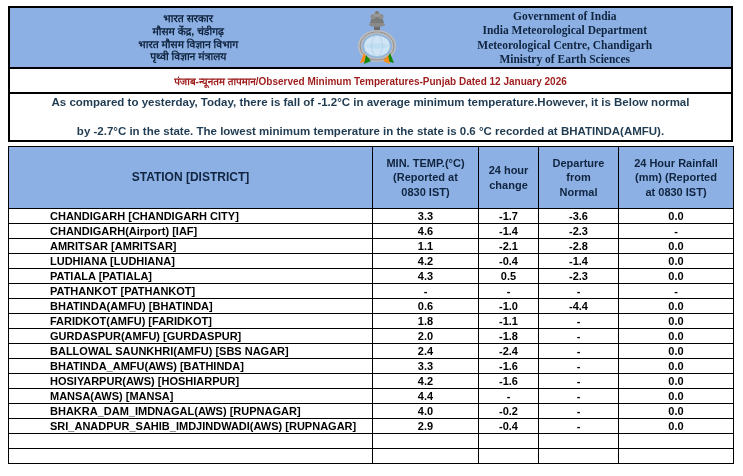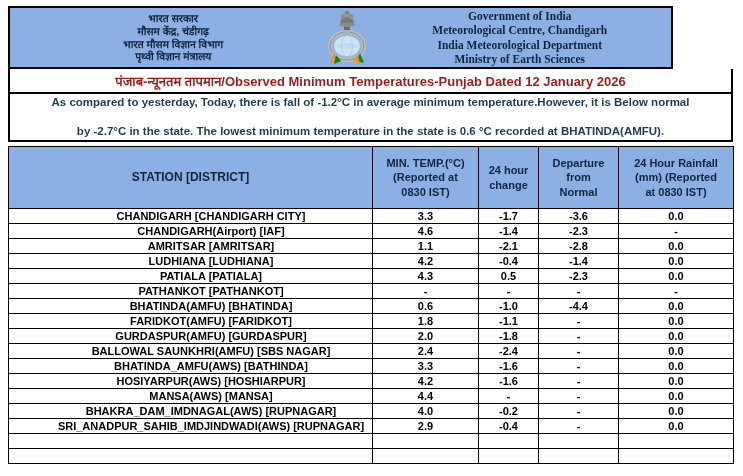--- a/index.html
+++ b/index.html
@@ -20,21 +20,21 @@
     height: 476px;
     background: #ffffff;
     box-sizing: border-box;
   }
 
   
   .header-box {
     position: absolute;
     left: 8px;
     top: 6px;
-    width: 665px;
+    width: 725px;
     height: 63px;
     background: #8CB0E4;
     border: 2px solid #000000;
     box-sizing: border-box;
     display: flex;
     align-items: center;
   }
   .hdr-col {
     flex: 1 1 0;
     text-align: center;
@@ -71,21 +71,21 @@
     height: 25px;
     background: #ffffff;
     border: 2px solid #000000;
     border-top: none;
     box-sizing: border-box;
     display: flex;
     align-items: center;
     justify-content: center;
   }
   .title-text {
-    font-size: 13px;
+    font-size: 10px;
     font-weight: bold;
     color: #9E1B1B;
     white-space: nowrap;
   }
 
   
   .summary-box {
     position: absolute;
     left: 8px;
     top: 94px;
@@ -145,21 +145,21 @@
     height: 15px;
     font-size: 11px;
     font-weight: bold;
     color: #000000;
     text-align: center;
     vertical-align: middle;
     background: #ffffff;
     line-height: 14px;
   }
   table.wx tbody td.station {
-    text-align: center;
+    text-align: left;
     padding-left: 41px;
   }
   td.highlight-val { color: #11788C; }
 
   .col-station { width: 364px; }
   .col-min     { width: 106px; }
   .col-chg     { width: 60px; }
   .col-dep     { width: 80px; }
   .col-rain    { width: 115px; }
 </style>
@@ -201,22 +201,22 @@
 
         <path d="M10 44 L6 54 L14 52 Z" fill="#FF8C1A"></path>
         <path d="M12 46 L10 55 L17 52 Z" fill="#138808"></path>
         <path d="M36 44 L40 54 L32 52 Z" fill="#138808"></path>
         <path d="M34 46 L36 55 L29 52 Z" fill="#FF8C1A"></path>
       </svg>
     </div>
 
     <div class="hdr-col english">
       <span class="hdr-line">Government of India</span>
+      <span class="hdr-line">India Meteorological Department</span>
       <span class="hdr-line">Meteorological Centre, Chandigarh</span>
-      <span class="hdr-line">India Meteorological Department</span>
       <span class="hdr-line">Ministry of Earth Sciences</span>
     </div>
   </div>
 
   <div class="title-box">
     <span class="title-text">पंजाब-न्यूनतम तापमान/Observed Minimum Temperatures-Punjab Dated 12 January 2026</span>
   </div>
 
   <div class="summary-box">
     <span class="summary-line">As compared to yesterday, Today, there is fall of -1.2°C in average minimum temperature.However, it is Below normal</span>

